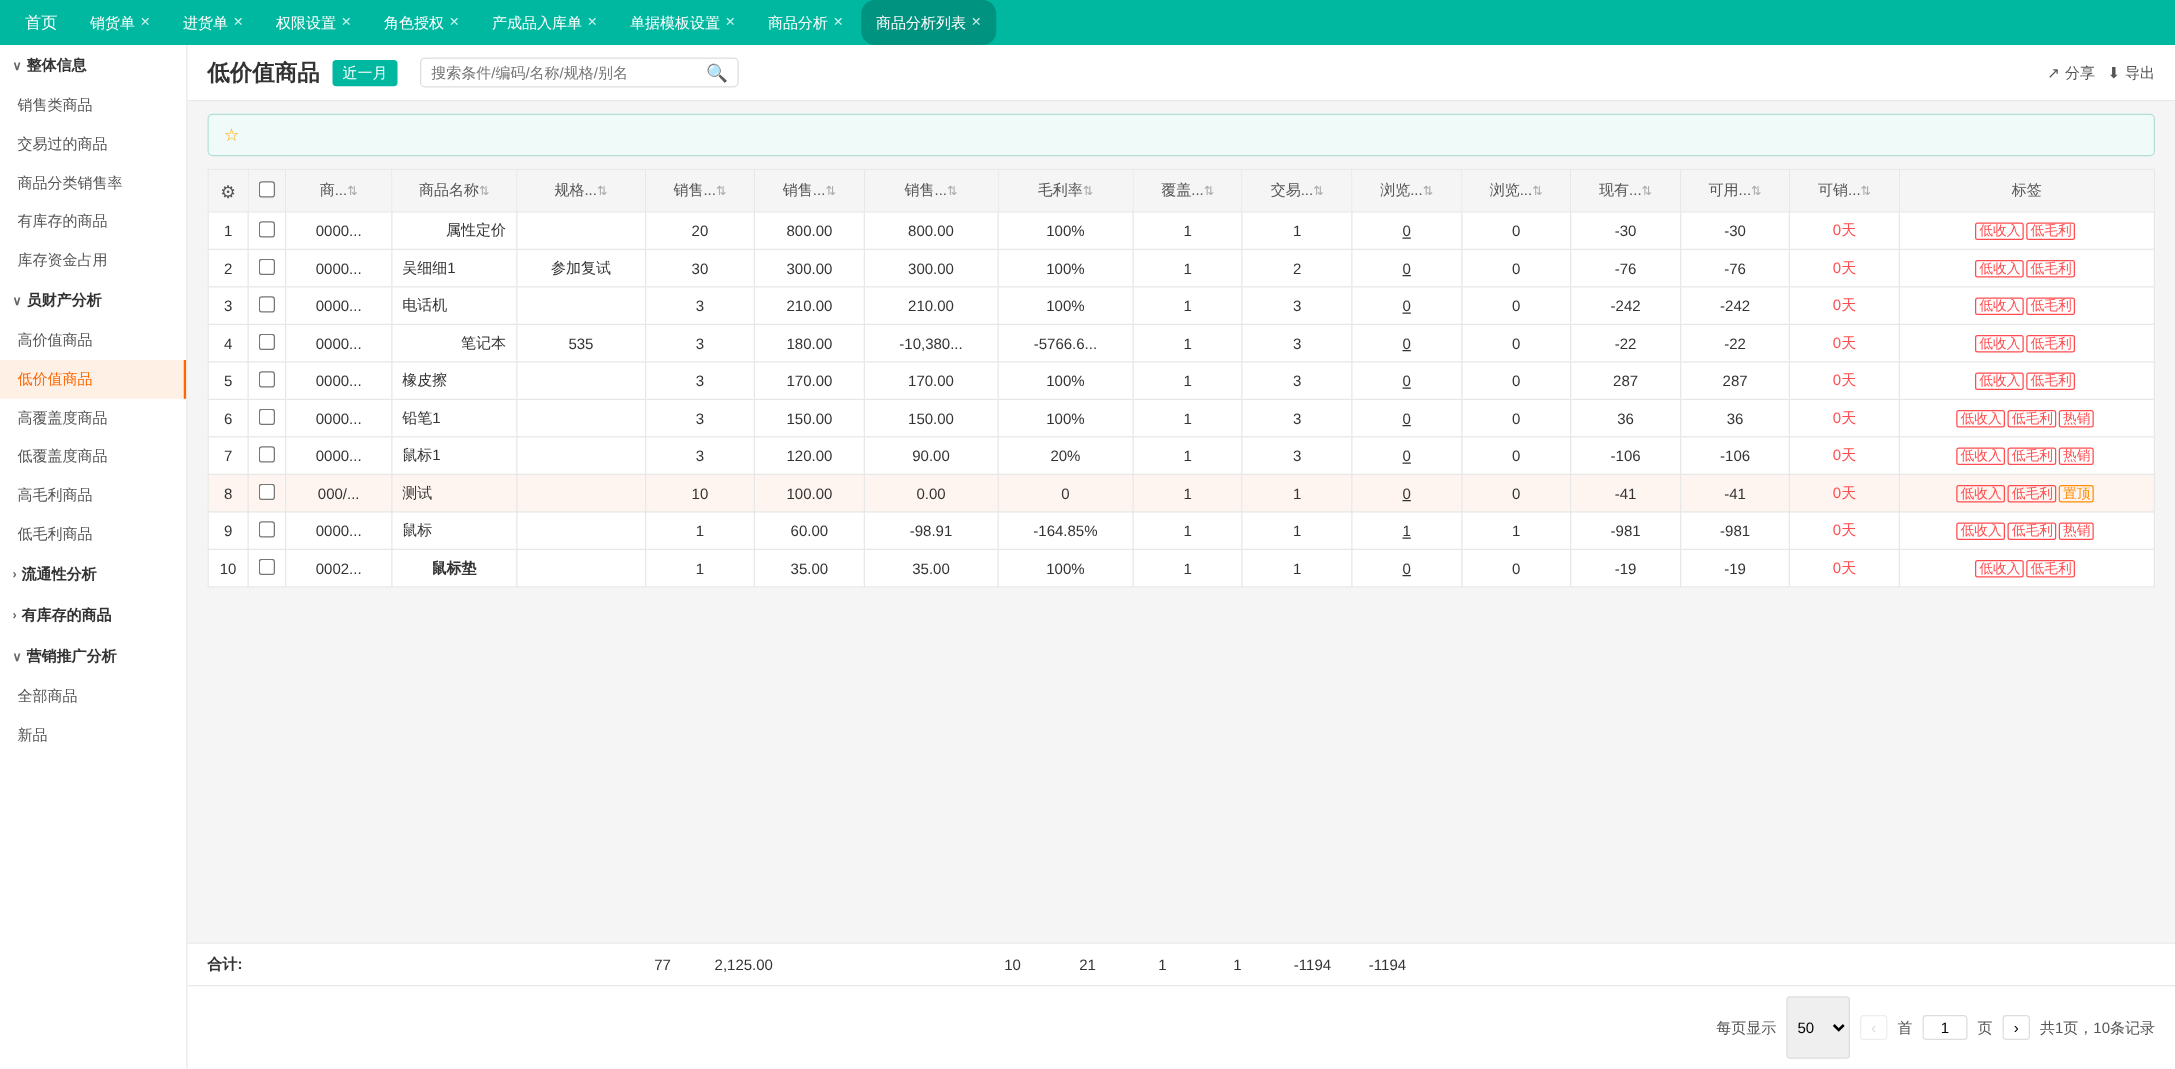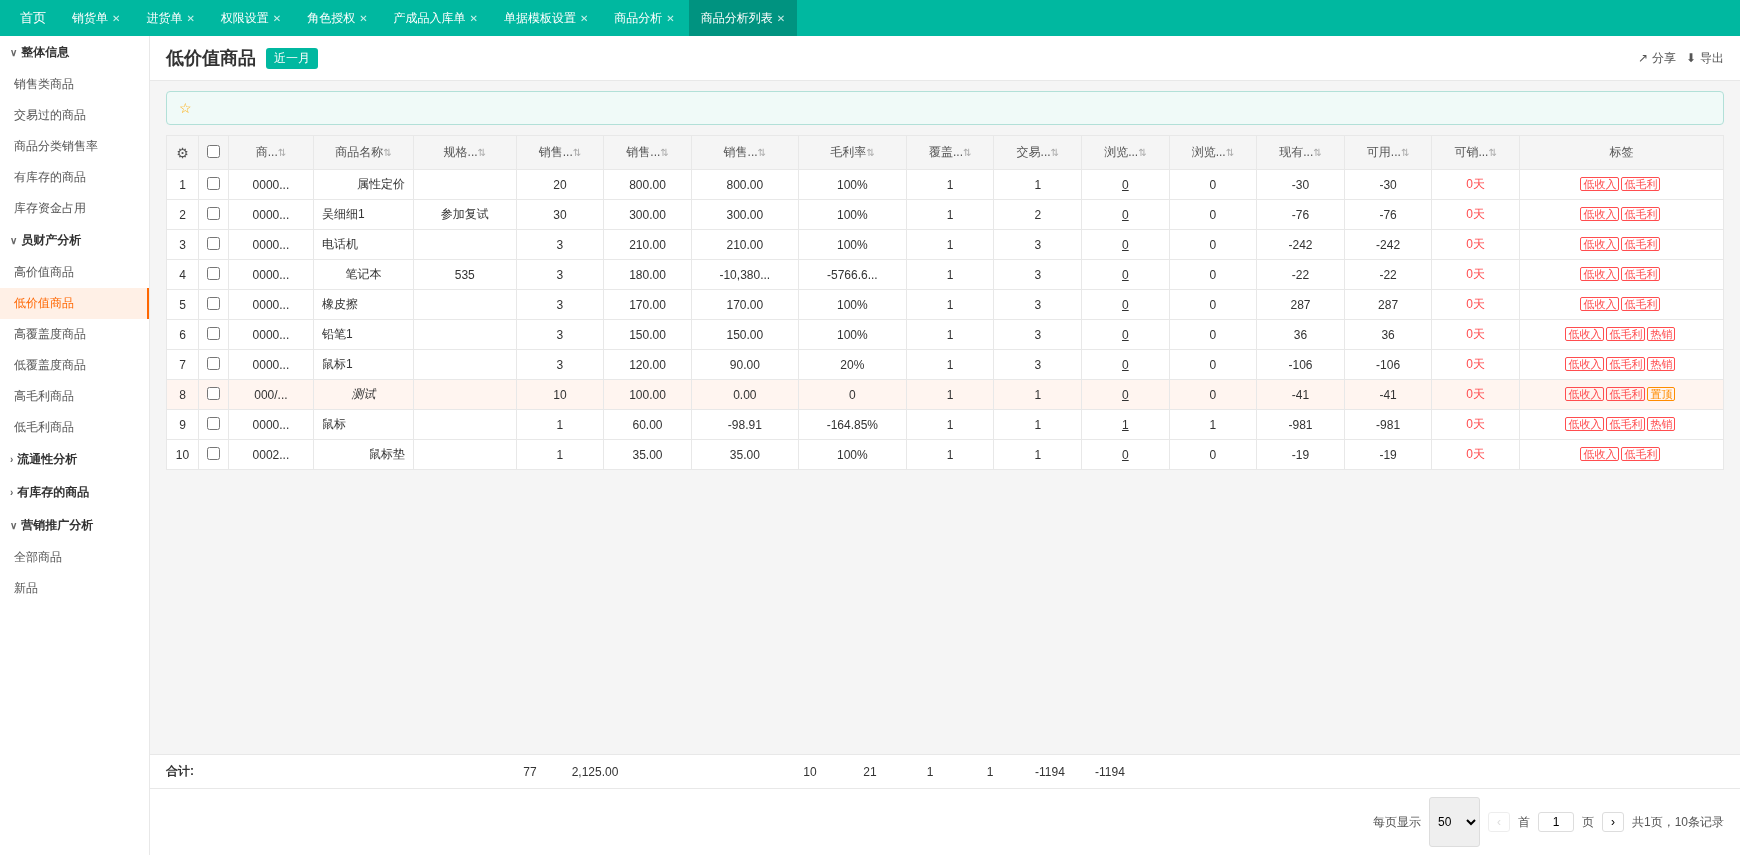--- a/index.html
+++ b/index.html
@@ -17,21 +17,21 @@
     .nav-item {
       color: #fff;
       padding: 0 12px;
       height: 36px;
       display: flex;
       align-items: center;
       cursor: pointer;
       white-space: nowrap;
       font-size: 13px;
     }
-    .nav-item.active { background: rgba(0,0,0,0.2); }
+    .nav-item.active { background: rgba(0,0,0,0.2); border-radius: 11px; }
     .nav-close {
       margin-left: 4px;
       font-size: 10px;
       opacity: 0.8;
     }
 
     
     .main-layout {
       display: flex;
       height: calc(100vh - 36px);
@@ -302,20 +302,24 @@
     </div>
     <div class="sidebar-item">全部商品</div>
     <div class="sidebar-item">新品</div>
   </div>
 
   <div class="content-area">
 
     <div class="page-header">
       <span class="page-title">低价值商品</span>
       <span class="filter-tag">近一月</span>
+      <div class="search-box">
+        <input type="text" placeholder="搜索条件/编码/名称/规格/别名" style="">
+        <span class="search-icon">🔍</span>
+      </div>
       <div class="header-actions">
         <div class="btn-action">
           <span>↗</span>
           <span>分享</span>
         </div>
         <div class="btn-action">
           <span>⬇</span>
           <span>导出</span>
         </div>
       </div>
@@ -403,21 +407,21 @@
     <td>0</td>
     <td>-242</td>
     <td>-242</td>
     <td style="color:#ff4d4f;">0天</td>
     <td><span style="color:#ff4d4f; font-size:11px; margin-right:2px; border:1px solid #ff4d4f; border-radius:2px; padding:0 2px;">低收入</span><span style="color:#ff4d4f; font-size:11px; margin-right:2px; border:1px solid #ff4d4f; border-radius:2px; padding:0 2px;">低毛利</span></td>
   </tr>
             <tr>
     <td>4</td>
     <td class="checkbox-cell"><input type="checkbox" style=""></td>
     <td>0000...</td>
-    <td style="text-align:center;">笔记本</td>
+    <td style="text-align:right;">笔记本</td>
     <td>535</td>
     <td>3</td>
     <td>180.00</td>
     <td>-10,380...</td>
     <td>-5766.6...</td>
     <td>1</td>
     <td>3</td>
     <td><span class="link-underline">0</span></td>
     <td>0</td>
     <td>-22</td>
@@ -479,21 +483,21 @@
     <td>0</td>
     <td>-106</td>
     <td>-106</td>
     <td style="color:#ff4d4f;">0天</td>
     <td><span style="color:#ff4d4f; font-size:11px; margin-right:2px; border:1px solid #ff4d4f; border-radius:2px; padding:0 2px;">低收入</span><span style="color:#ff4d4f; font-size:11px; margin-right:2px; border:1px solid #ff4d4f; border-radius:2px; padding:0 2px;">低毛利</span><span style="color:#ff4d4f; font-size:11px; margin-right:2px; border:1px solid #ff4d4f; border-radius:2px; padding:0 2px;">热销</span></td>
   </tr>
             <tr class="highlight">
     <td>8</td>
     <td class="checkbox-cell"><input type="checkbox" style=""></td>
     <td>000/...</td>
-    <td style="text-align:center;font-style:italic;">测试</td>
+    <td style="text-align:left;">测试</td>
     <td></td>
     <td>10</td>
     <td>100.00</td>
     <td>0.00</td>
     <td>0</td>
     <td>1</td>
     <td>1</td>
     <td><span class="link-underline">0</span></td>
     <td>0</td>
     <td>-41</td>
@@ -517,21 +521,21 @@
     <td>1</td>
     <td>-981</td>
     <td>-981</td>
     <td style="color:#ff4d4f;">0天</td>
     <td><span style="color:#ff4d4f; font-size:11px; margin-right:2px; border:1px solid #ff4d4f; border-radius:2px; padding:0 2px;">低收入</span><span style="color:#ff4d4f; font-size:11px; margin-right:2px; border:1px solid #ff4d4f; border-radius:2px; padding:0 2px;">低毛利</span><span style="color:#ff4d4f; font-size:11px; margin-right:2px; border:1px solid #ff4d4f; border-radius:2px; padding:0 2px;">热销</span></td>
   </tr>
             <tr>
     <td>10</td>
     <td class="checkbox-cell"><input type="checkbox" style=""></td>
     <td>0002...</td>
-    <td style="text-align:right;">鼠标垫</td>
+    <td style="text-align:center;font-weight:bold;">鼠标垫</td>
     <td></td>
     <td>1</td>
     <td>35.00</td>
     <td>35.00</td>
     <td>100%</td>
     <td>1</td>
     <td>1</td>
     <td><span class="link-underline">0</span></td>
     <td>0</td>
     <td>-19</td>

